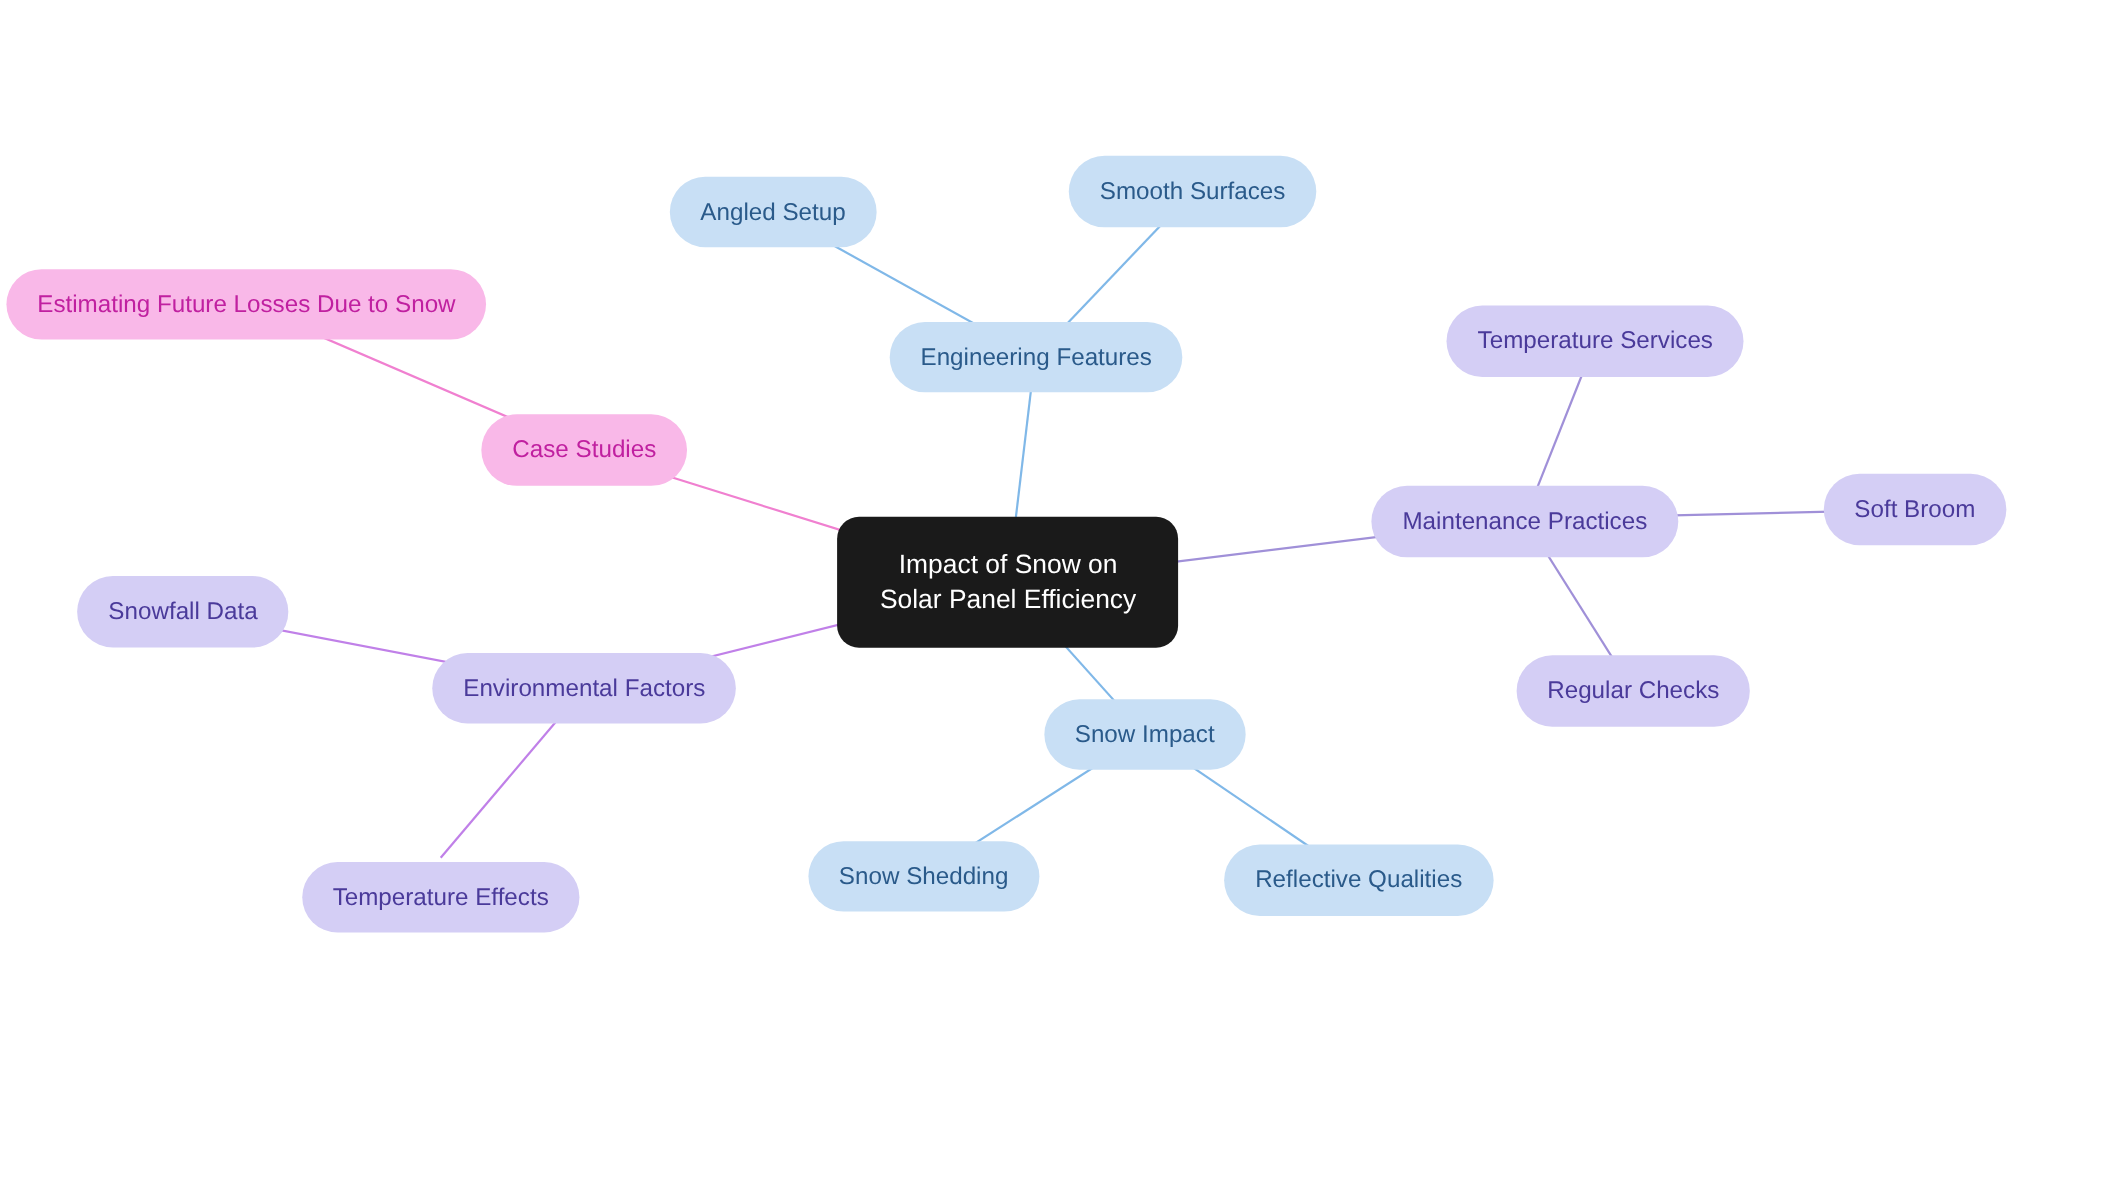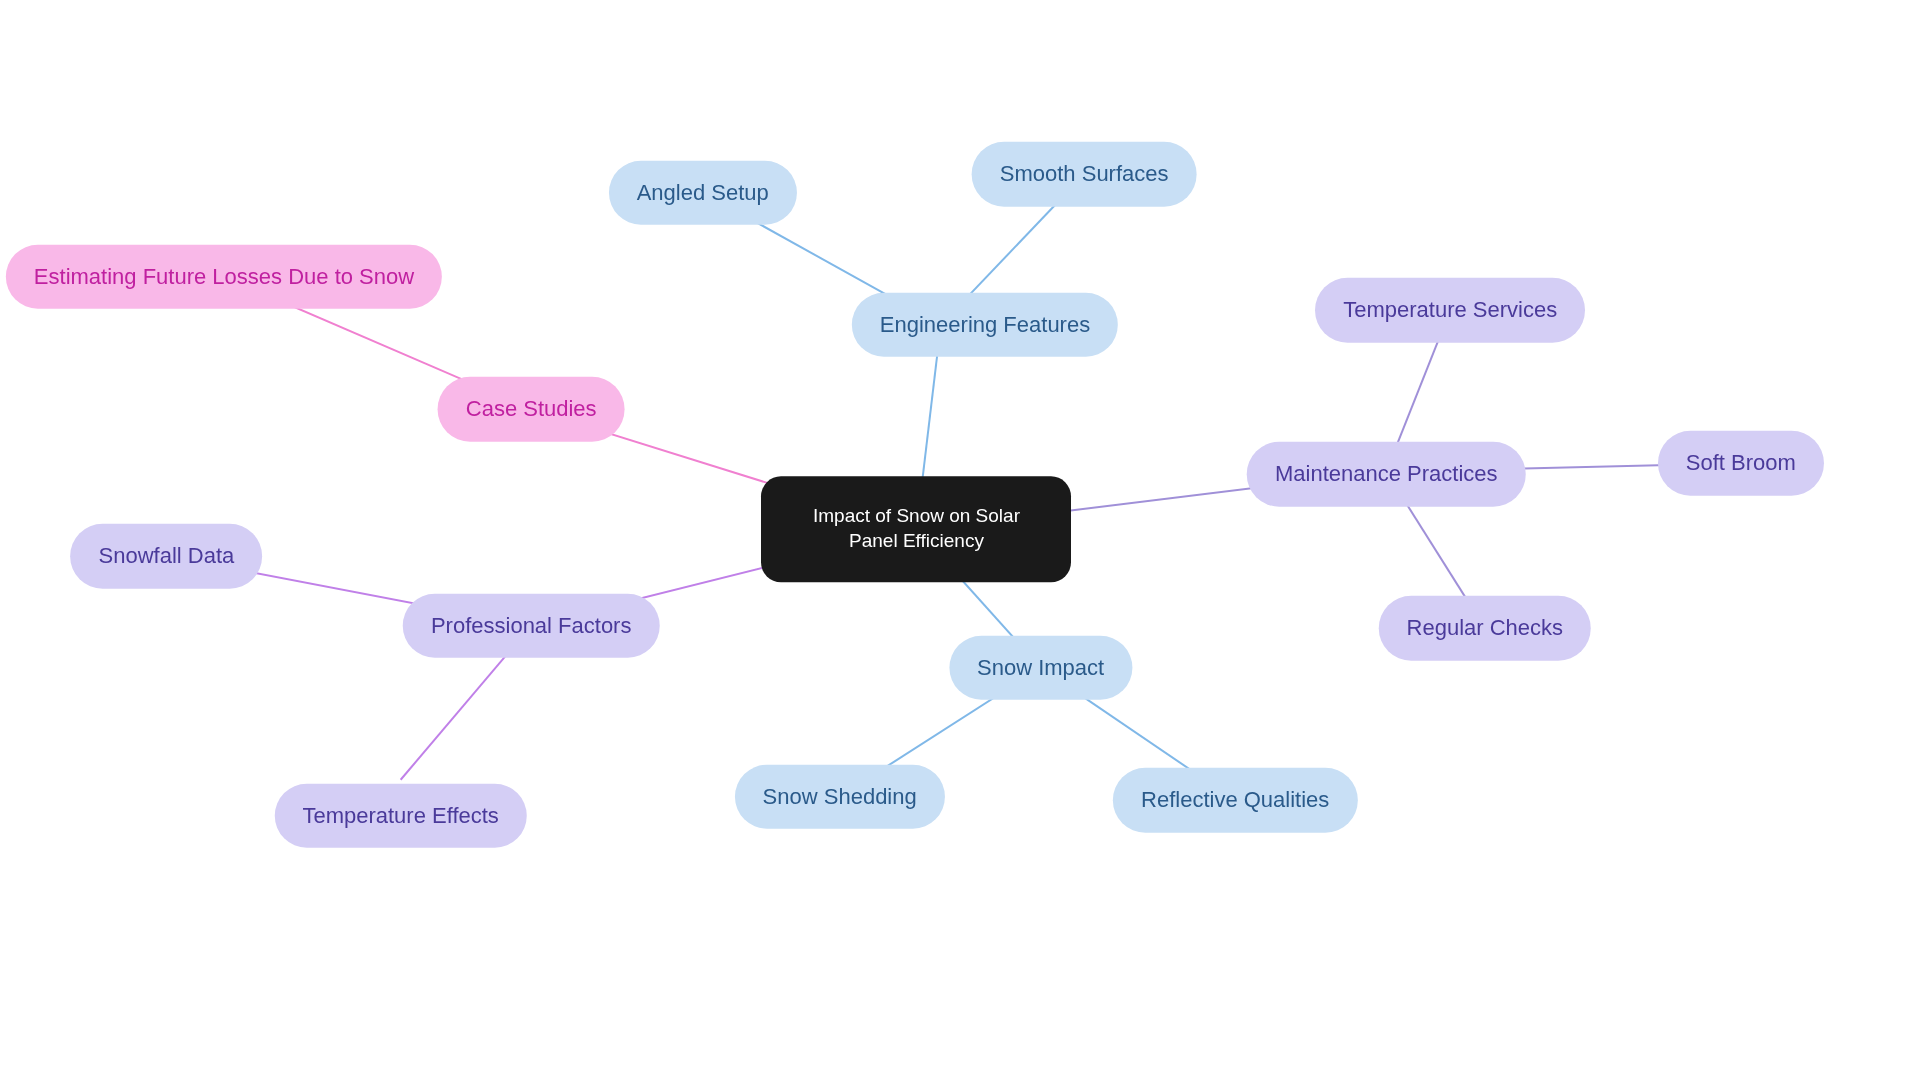--- a/index.html
+++ b/index.html
@@ -32,21 +32,21 @@
       text-align: center;
       font-size: 22px;
       font-weight: 500;
       padding: 18px 28px;
       transform: translate(-50%, -50%);
       line-height: 1.3;
     }
     .node-center {
       background: #1a1a1a;
       color: #ffffff;
-      font-size: 19px;
+      font-size: 24px;
       font-weight: 500;
       border-radius: 20px;
       width: 310px;
       padding: 28px 32px;
     }
     .node-blue {
       background: #c8dff5;
       color: #2a5a8a;
       border-radius: 40px;
     }
@@ -76,26 +76,26 @@
       <line x1="531.2" y1="625.7333333333333" x2="400.64" y2="779.76" stroke="#c080e8" stroke-width="2"></line>
       <line x1="916.48" y1="529.4666666666667" x2="1040.64" y2="667.85" stroke="#80b8e8" stroke-width="2"></line>
       <line x1="1040.64" y1="667.85" x2="839.6800000000001" y2="796.6066666666667" stroke="#80b8e8" stroke-width="2"></line>
       <line x1="1040.64" y1="667.85" x2="1235.2" y2="800.2166666666667" stroke="#80b8e8" stroke-width="2"></line>
       <line x1="916.48" y1="529.4666666666667" x2="1386.24" y2="471.7066666666667" stroke="#a090d8" stroke-width="2"></line>
       <line x1="1386.24" y1="471.7066666666667" x2="1450.24" y2="310.46000000000004" stroke="#a090d8" stroke-width="2"></line>
       <line x1="1386.24" y1="471.7066666666667" x2="1740.8" y2="463.28333333333336" stroke="#a090d8" stroke-width="2"></line>
       <line x1="1386.24" y1="471.7066666666667" x2="1484.8" y2="628.14" stroke="#a090d8" stroke-width="2"></line>
     </svg>
 <div class="node node-center" style="left: 916.48px; top: 529.467px;">Impact of Snow on Solar Panel Efficiency</div>
-    <div class="node node-blue" style="left: 985px; top: 324.9px; text-align: right;">Engineering Features</div>
+    <div class="node node-blue" style="left: 942px; top: 324.9px; text-align: right;">Engineering Features</div>
     <div class="node node-blue" style="left: 702.72px; top: 192.533px;">Angled Setup</div>
     <div class="node node-blue" style="left: 1084.16px; top: 174.483px;">Smooth Surfaces</div>
     <div class="node node-pink" style="left: 531.2px; top: 409.133px;">Case Studies</div>
     <div class="node node-pink" style="left: 224px; top: 276.767px;">Estimating Future Losses Due to Snow</div>
-    <div class="node node-purple" style="left: 531.2px; top: 625.733px;">Professional Factors</div>
+    <div class="node node-purple" style="left: 531.2px; top: 625.733px;">Environmental Factors</div>
     <div class="node node-purple" style="left: 166.4px; top: 555.94px;">Snowfall Data</div>
     <div class="node node-purple" style="left: 400.64px; top: 779.76px; margin-top: 36px;">Temperature Effects</div>
     <div class="node node-blue" style="left: 1040.64px; top: 667.85px;">Snow Impact</div>
     <div class="node node-blue" style="left: 839.68px; top: 796.607px;">Snow Shedding</div>
     <div class="node node-blue" style="left: 1235.2px; top: 800.217px;">Reflective Qualities</div>
     <div class="node node-purple" style="left: 1386.24px; top: 474px;">Maintenance Practices</div>
     <div class="node node-purple" style="left: 1450.24px; top: 310.46px;">Temperature Services</div>
     <div class="node node-purple" style="left: 1740.8px; top: 463.283px;">Soft Broom</div>
     <div class="node node-purple" style="left: 1484.8px; top: 628.14px;">Regular Checks</div>
   </div>

